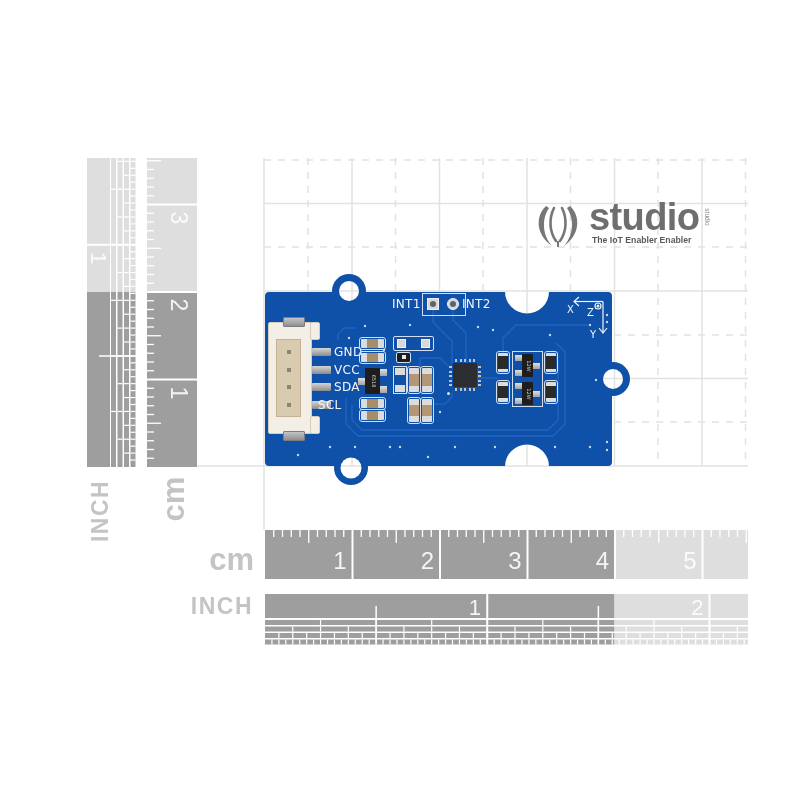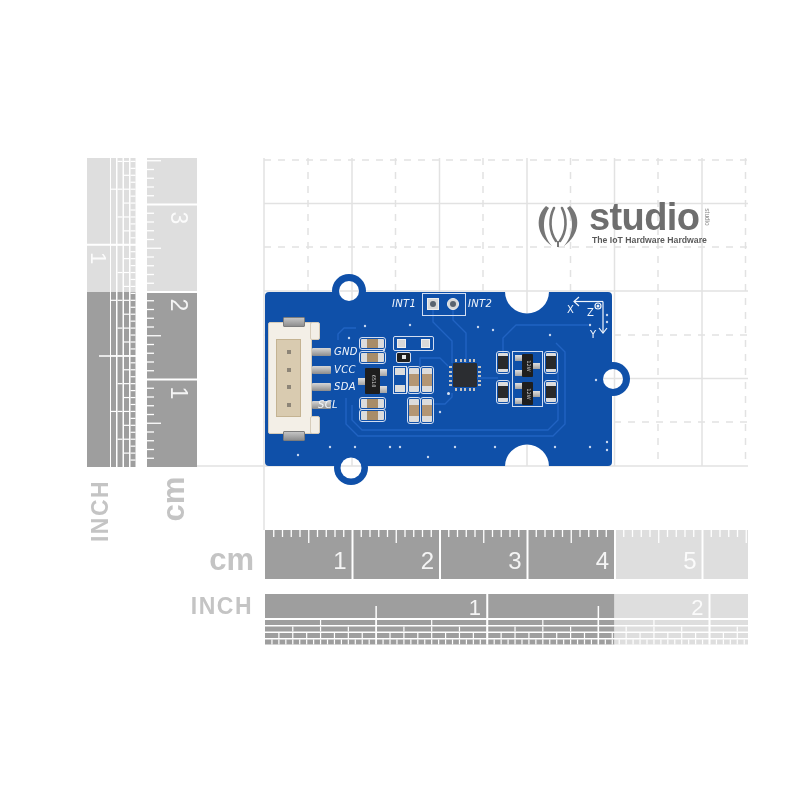--- a/index.html
+++ b/index.html
@@ -21,22 +21,22 @@
   .logo-brand { position: absolute; left: 589px; top: 197px; font-size: 38px; line-height: 40px; font-weight: bold;
                 letter-spacing: -0.6px; color: #6e6e6e; font-family: "Liberation Sans", sans-serif; }
   .logo-sub   { position: absolute; left: 707px; top: 217px; font-size: 6.5px; color: #8a8a8a; line-height: 1;
                 transform: translate(-50%, -50%) rotate(90deg); white-space: nowrap; }
   .logo-tag   { position: absolute; left: 592px; top: 235px; font-size: 8.7px; line-height: 10px; font-weight: bold;
                 color: #5a5a5a; white-space: nowrap; }
 
   
   .pcb-parts { position: absolute; left: 265px; top: 292px; width: 347px; height: 174px; }
   .pcb-parts > * { position: absolute; box-sizing: border-box; }
-  .silk-text { color: #f2f6fc; font-family: "DejaVu Sans", sans-serif; font-size: 10px; line-height: 12px;
-               white-space: nowrap; letter-spacing: 0.3px; font-style: italic; }
+  .silk-text { color: #f2f6fc; font-family: "DejaVu Sans", sans-serif; font-size: 12px; line-height: 12px;
+               white-space: nowrap; letter-spacing: 0.3px; }
 
   .housing { background: #f3efe7; border: 1px solid #d6ccba; border-radius: 2px; }
   .cavity  { background: #d9cbb0; border: 1px solid #c4b392; }
   .clip    { background: linear-gradient(#c4c4c4, #8f8f8f); border: 1px solid #7d7d7d; border-radius: 1px; }
   .cav-pin { width: 4px; height: 4px; background: #8d8577; }
   .ext-pin { width: 19px; height: 8px; background: linear-gradient(#d6d6d6, #8c8c8c); border-radius: 1px; }
 
   .res-h { border-radius: 1px; outline: 1px solid #d3def1; outline-offset: 1px;
            background: linear-gradient(to right, #dcdcdc 0 26%, #a88d69 26% 74%, #dcdcdc 74%); }
   .cap-v { border-radius: 1px; outline: 1px solid #d3def1; outline-offset: 1px;
@@ -441,21 +441,21 @@
   <div class="abs" style="left:0;top:0;">
     <svg class="abs" style="left:535px;top:203px;" width="46" height="45" viewBox="0 0 46 45">
       <path d="M11,3 C0,13 1,32 17,43 C8,33 6,17 14,5 Z" fill="#767676"></path>
       <path d="M35,3 C46,13 45,32 29,43 C38,33 40,17 32,5 Z" fill="#767676"></path>
       <path d="M19,5 C14,15 14,28 21,38" stroke="#767676" stroke-width="2.6" fill="none" stroke-linecap="round"></path>
       <path d="M27,5 C32,15 32,28 25,38" stroke="#767676" stroke-width="2.6" fill="none" stroke-linecap="round"></path>
       <path d="M23,38 L23,44" stroke="#767676" stroke-width="2"></path>
     </svg>
     <span class="logo-brand">studio</span>
     <span class="logo-sub">studio</span>
-    <span class="logo-tag">The IoT Hardware Hardware</span>
+    <span class="logo-tag">The IoT Enabler Enabler</span>
   </div>
 
   <svg class="layer" id="board-svg" width="800" height="800" viewBox="0 0 800 800">
     <defs>
       <mask id="board-mask">
         <rect x="0" y="0" width="800" height="800" fill="#fff"></rect>
         <circle cx="349" cy="291" r="10" fill="#000"></circle>
         <circle cx="351" cy="468" r="10.5" fill="#000"></circle>
         <circle cx="613" cy="379" r="10" fill="#000"></circle>
         <circle cx="527" cy="291.5" r="22" fill="#000"></circle>
@@ -568,21 +568,21 @@
 
     <div class="cap-v" style="left:144px;top:107px;width:10px;height:23px;"></div>
     <div class="cap-v" style="left:157px;top:107px;width:10px;height:23px;"></div>
 
     <div class="silk-box" style="left:157px;top:1px;width:44px;height:23px;border-radius:0;"></div>
     <div class="pad-silver" style="left:162px;top:6px;width:12px;height:12px;"></div>
     <div style="left:165px;top:9px;width:6px;height:6px;border-radius:50%;background:#59636f;"></div>
     <div class="pad-silver" style="left:182px;top:6px;width:12px;height:12px;border-radius:50%;"></div>
     <div style="left:185px;top:9px;width:6px;height:6px;border-radius:50%;background:#59636f;"></div>
     <span class="silk-text" style="left:127px;top:6px;">INT1</span>
-    <span class="silk-text" style="left:203px;top:6px;">INT2</span>
+    <span class="silk-text" style="left:197px;top:6px;">INT2</span>
 
     <div class="ic-pins-h" style="left:190px;top:67px;width:20px;"></div>
     <div class="ic-pins-h" style="left:190px;top:96px;width:20px;"></div>
     <div class="ic-pins-v" style="left:184px;top:74px;height:20px;"></div>
     <div class="ic-pins-v" style="left:213px;top:74px;height:20px;"></div>
     <div class="ic-body" style="left:188px;top:71px;width:24px;height:24px;"></div>
     <div style="left:182px;top:100px;width:3px;height:3px;border-radius:50%;background:#d9e3f3;"></div>
 
     <div class="silk-box" style="left:247px;top:59px;width:31px;height:56px;border-radius:0;"></div>
     <div class="res-dark" style="left:233px;top:61px;width:10px;height:19px;"></div>

